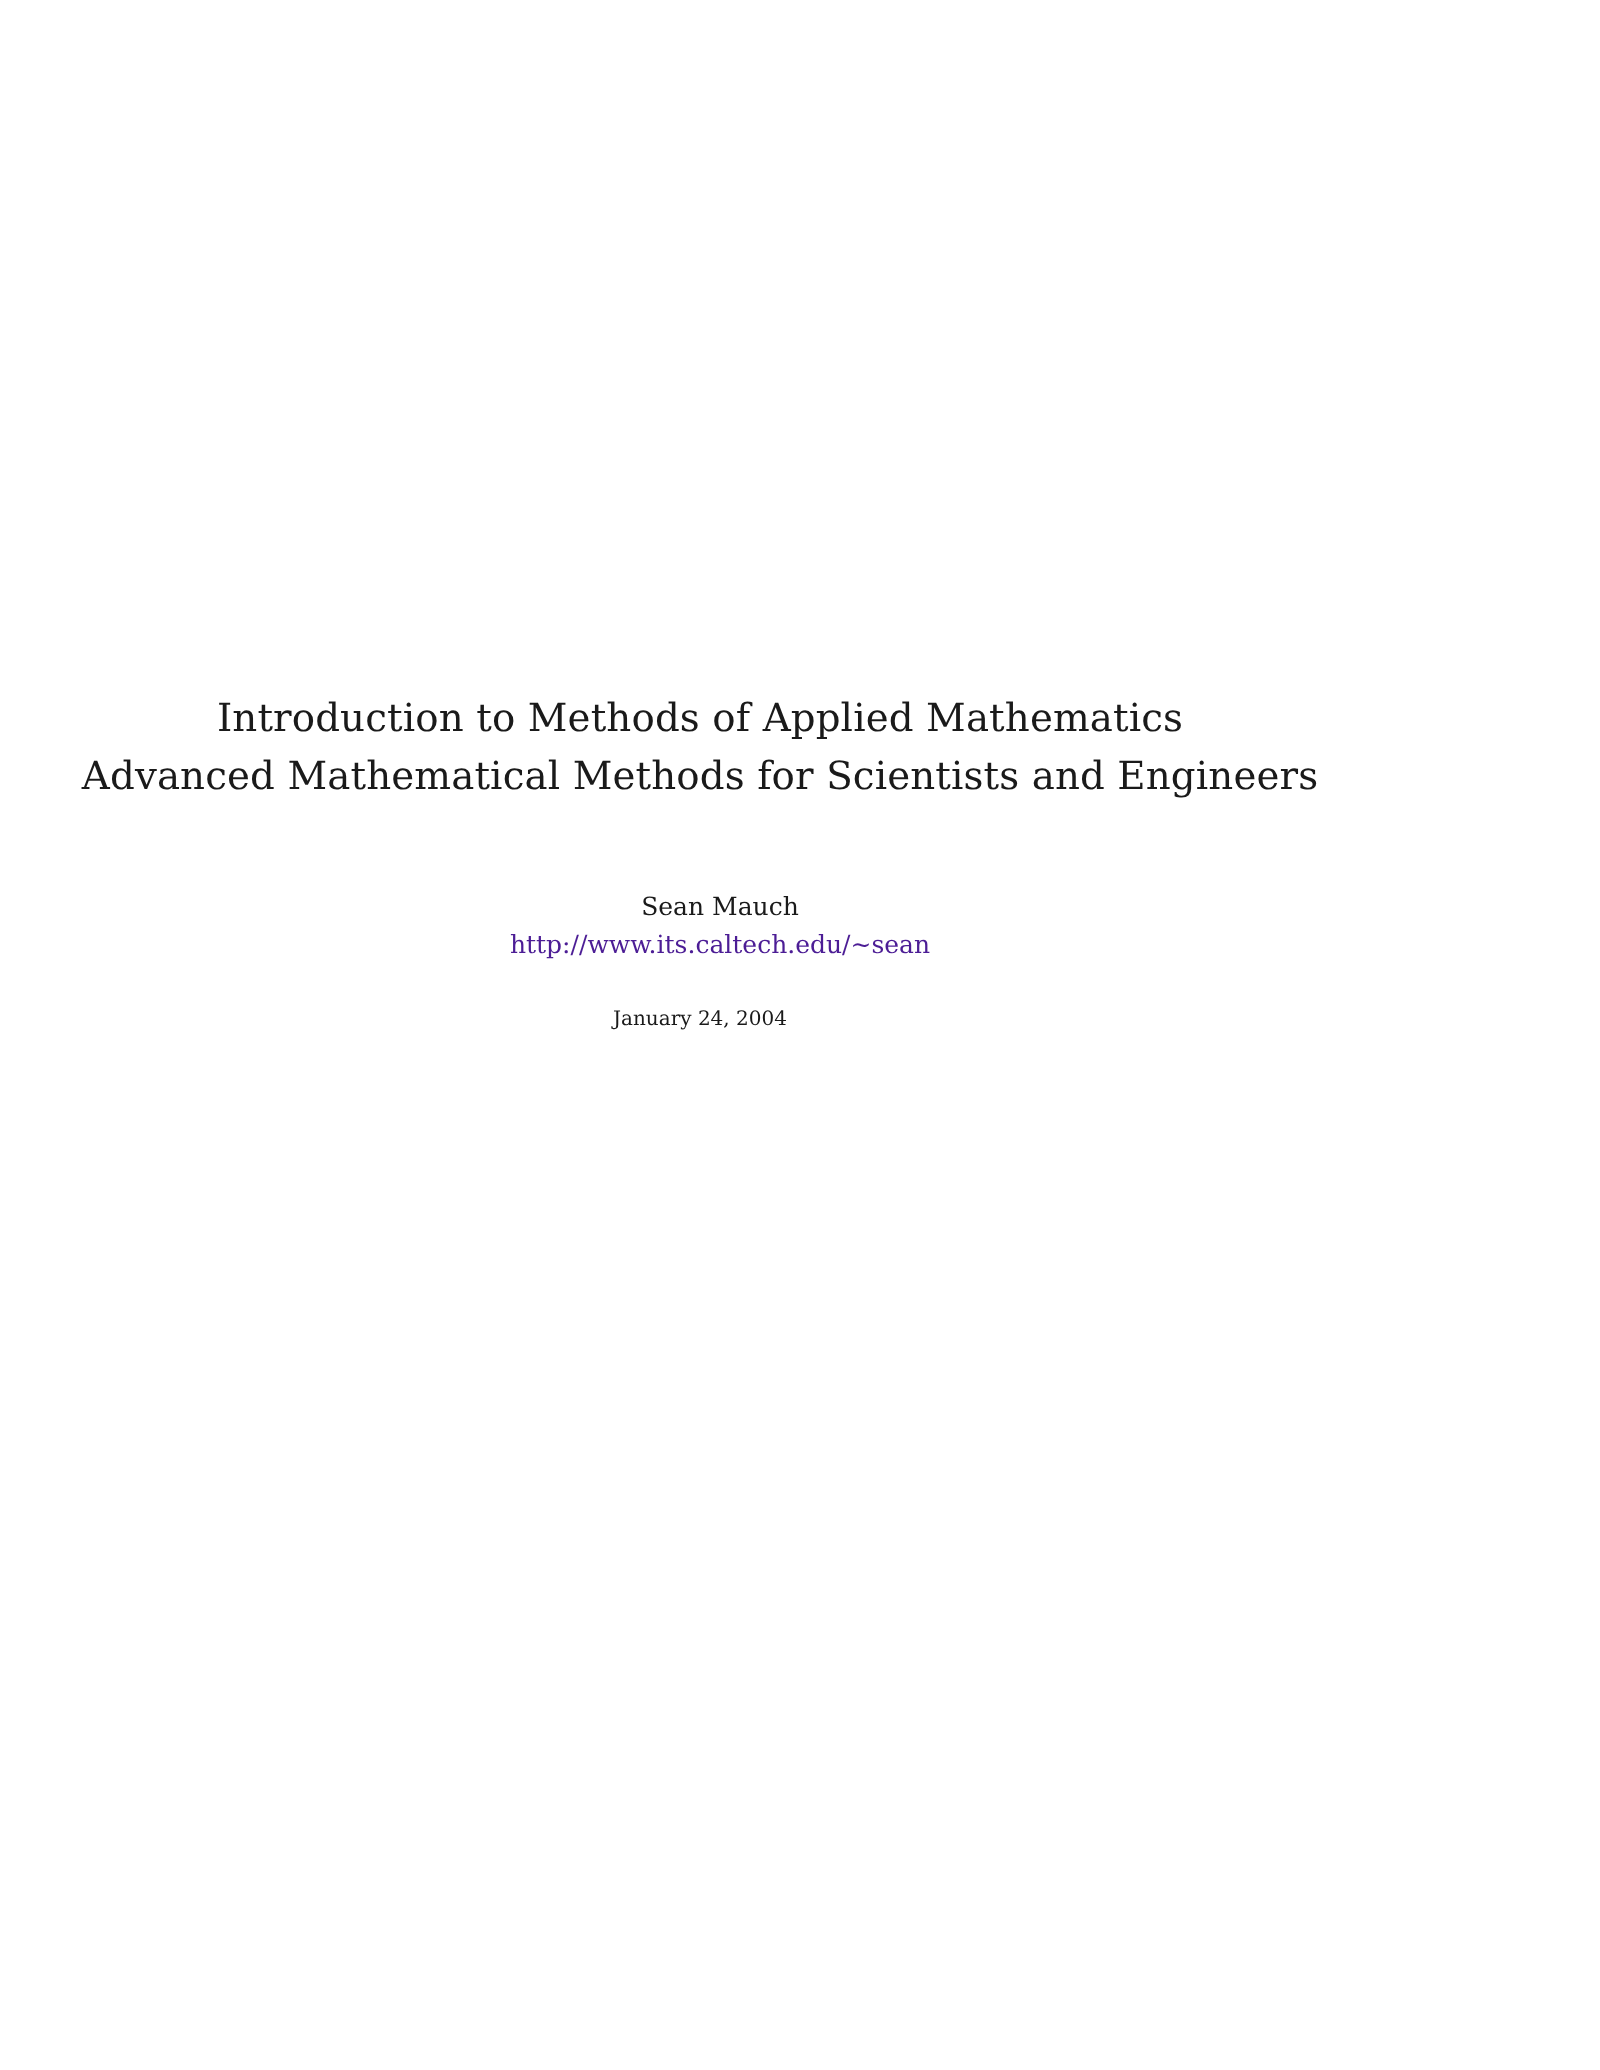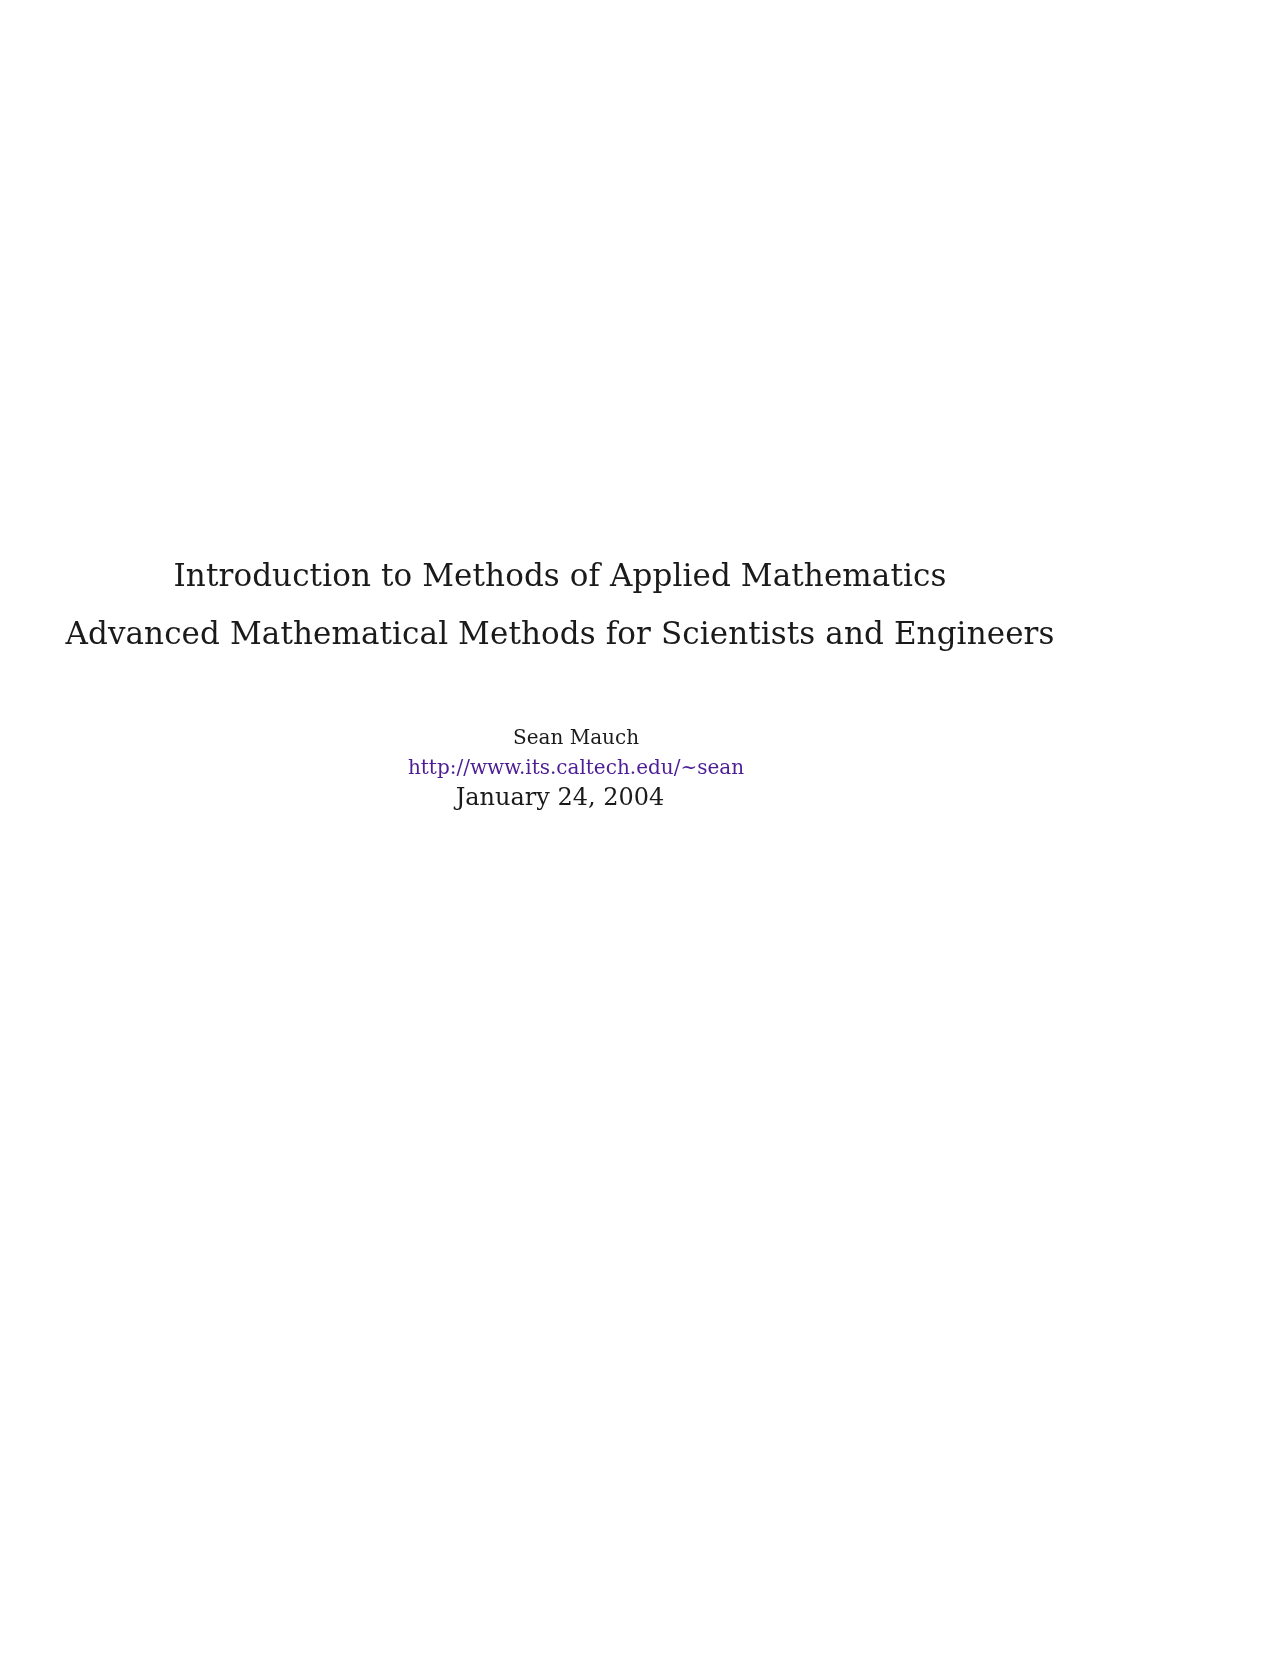--- a/index.html
+++ b/index.html
@@ -42,21 +42,21 @@
     font-size: 23px;
     line-height: 42px;
     margin: 0;
   }
 
   .title-line-2 {
     font-size: 31px;
     line-height: 46px;
     letter-spacing: 0.1px;
     font-weight: normal;
-    margin: 12px;
+    margin: 0;
   }
 
   .author-block {
     margin-top: 66px;
     text-align: center;
     padding-left: 32px;
   }
 
   .author-name {
     font-size: 20px;
@@ -64,21 +64,22 @@
   }
 
   .author-url {
     font-size: 20px;
     line-height: 30px;
     color: #4c1d95;
     text-decoration: none;
   }
 
   .date-block {
-    font-size: 24px;
+    margin-top: 30px;
+    font-size: 16px;
     line-height: 30px;
   }
 </style>
 </head>
 <body>
 
 <div class="page">
 
   <div class="titleblock">
 

